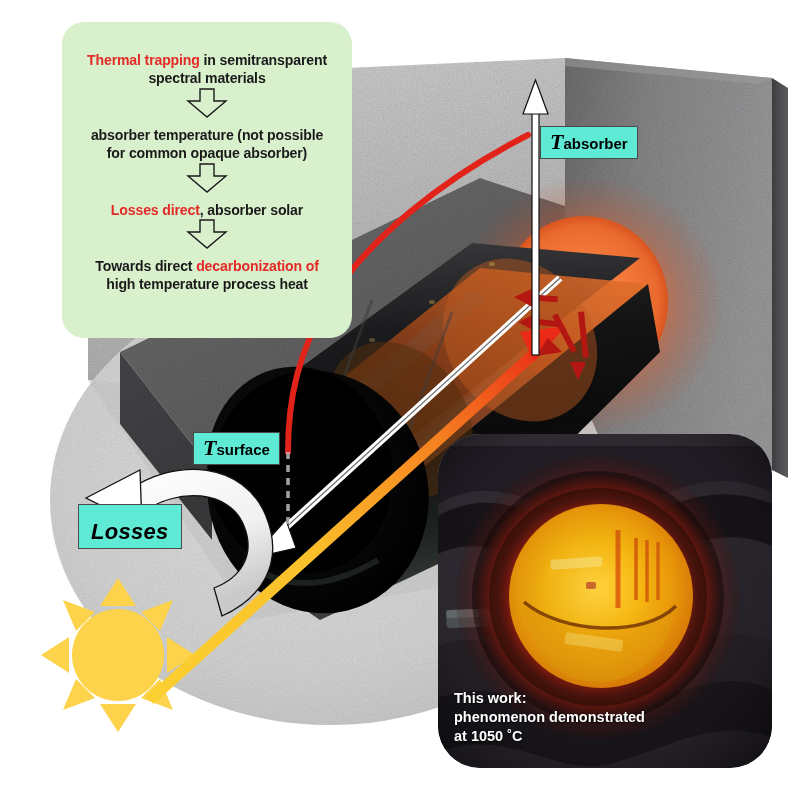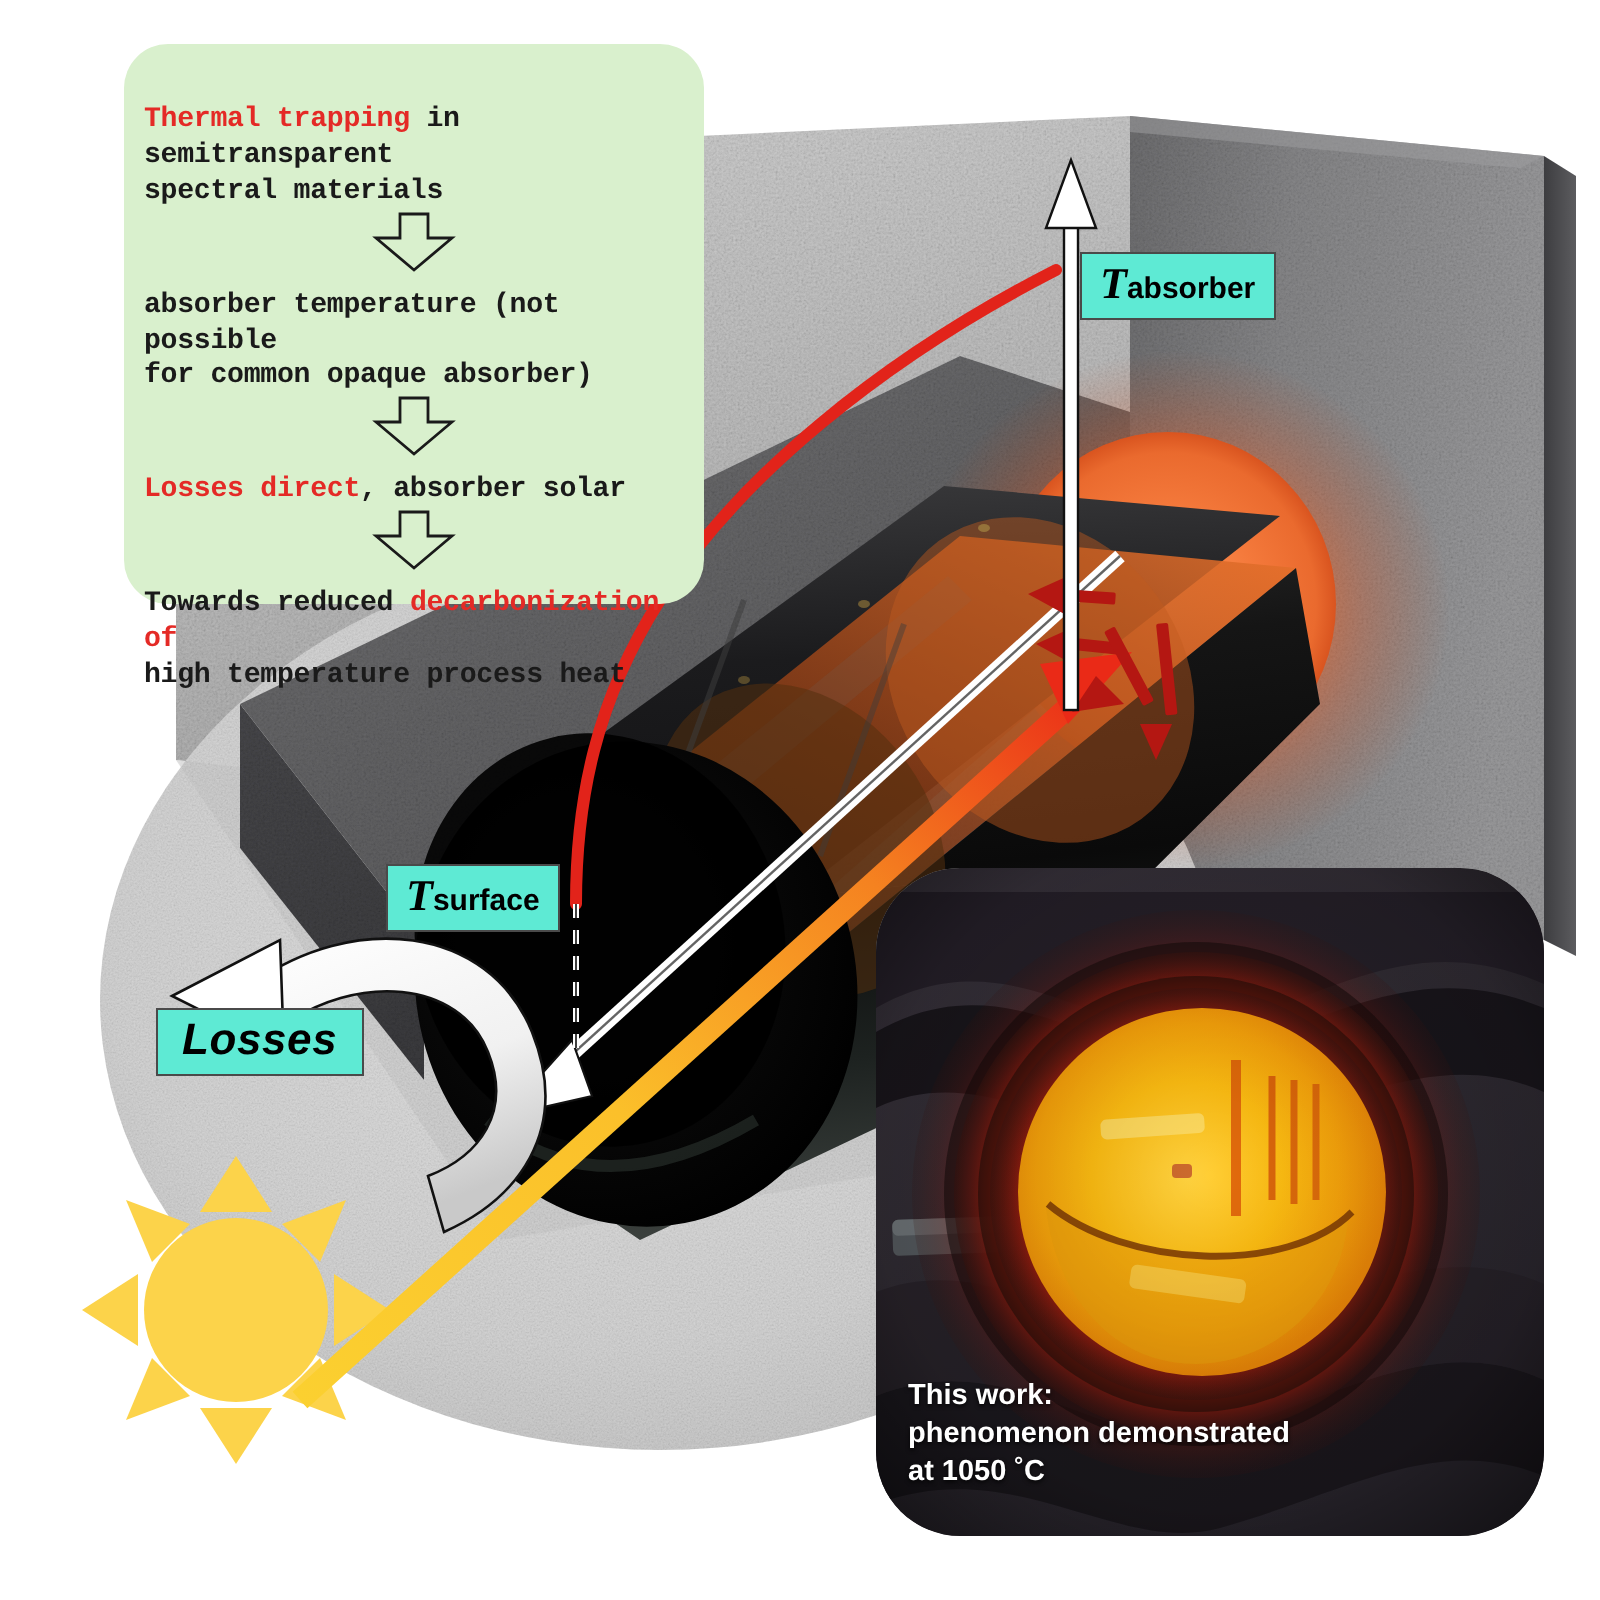--- a/index.html
+++ b/index.html
@@ -19,27 +19,27 @@
     overflow: hidden;
   }
   .layer { position: absolute; top: 0; left: 0; width: 800px; height: 800px; }
 
   
   #flowbox {
     position: absolute;
     left: 62px;
     top: 22px;
     width: 290px;
-    height: 280px;
+    height: 316px;
     background: #d9f0cd;
     border-radius: 22px;
     z-index: 40;
     box-sizing: border-box;
     padding: 14px 10px 8px 10px;
-    font-family: Liberation Mono, monospace;
+    text-align: center;
   }
   .fline {
     font-size: 14.1px;
     font-weight: bold;
     color: #1a1a1a;
     line-height: 1.27;
     letter-spacing: -0.15px;
   }
   .fline .hl { color: #e42a26; }
   .fblock { margin: 0 auto; }
@@ -55,21 +55,21 @@
     position: absolute;
     background: #5eead4;
     border: 1.1px solid #4a4a4a;
     color: #000;
     z-index: 60;
     white-space: nowrap;
     box-sizing: border-box;
   }
   #tag-absorber { left: 540px; top: 126px; padding: 4px 9px 5px 9px; }
   #tag-surface  { left: 193px; top: 432px; padding: 4px 9px 5px 9px; }
-  #tag-losses   { left: 78px;  top: 504px; padding: 4px 12px 5px 12px; }
+  #tag-losses   { left: 78px;  top: 504px; padding: 16px 12px 5px 12px; }
 
   .tvar {
     font-family: "Liberation Serif", serif;
     font-style: italic;
     font-weight: bold;
     font-size: 22px;
     line-height: 1;
     vertical-align: baseline;
   }
   .tsub {
@@ -371,21 +371,21 @@
     </div>
 
     <div class="arrowwrap">
       <svg width="44" height="30" viewBox="0 0 44 30">
         <polygon points="15,1 29,1 29,13 41,13 22,29 3,13 15,13" fill="#d9f0cd" stroke="#1a1a1a" stroke-width="1.4" stroke-linejoin="miter"></polygon>
       </svg>
     </div>
 
     <div class="fblock fb4">
       <div class="fline">
-        <span>Towards reduced </span><span class="hl">decarbonization of</span>
+        <span>Towards direct </span><span class="hl">decarbonization of</span>
       </div>
       <div class="fline hl">high temperature process heat</div>
     </div>
 
   </div>
 
   <div class="tagbox" id="tag-absorber">
     <span class="tvar">T</span><span class="tsub">absorber</span>
   </div>
 

